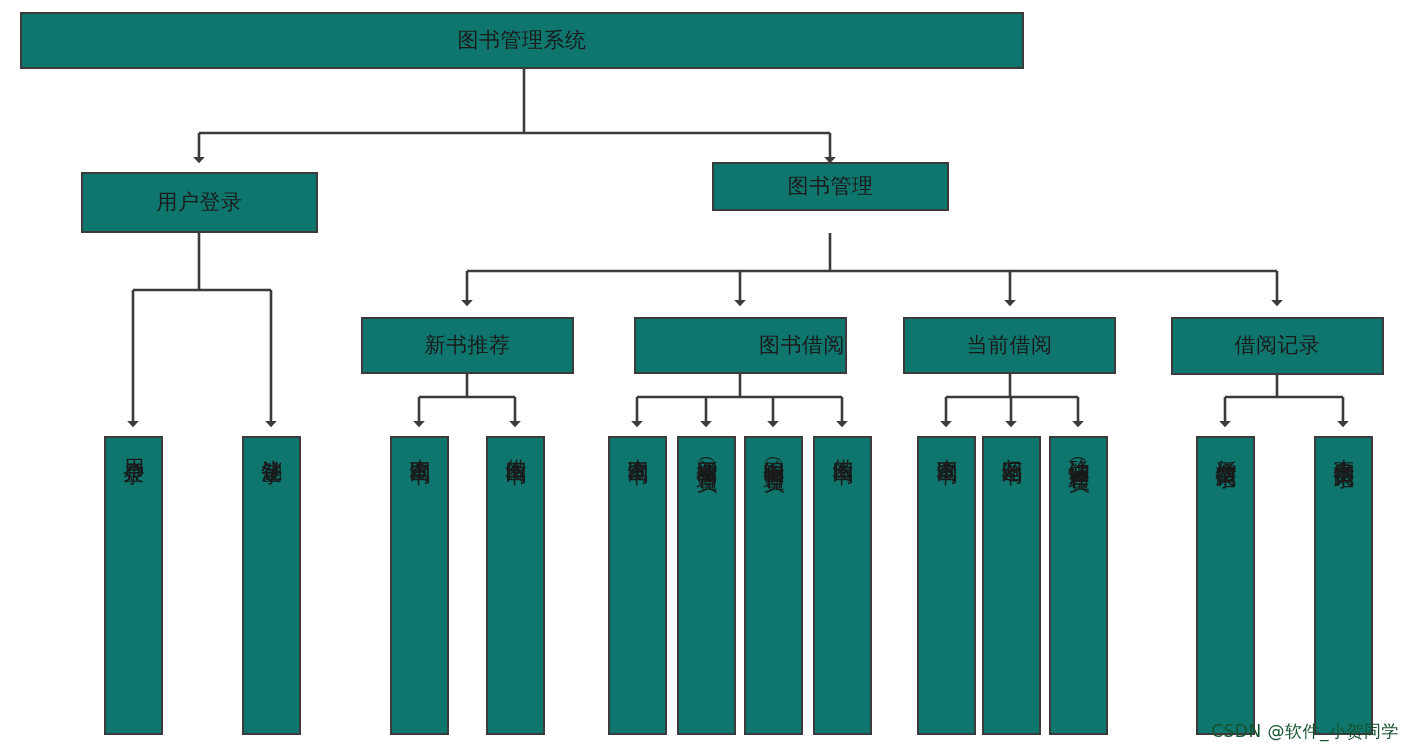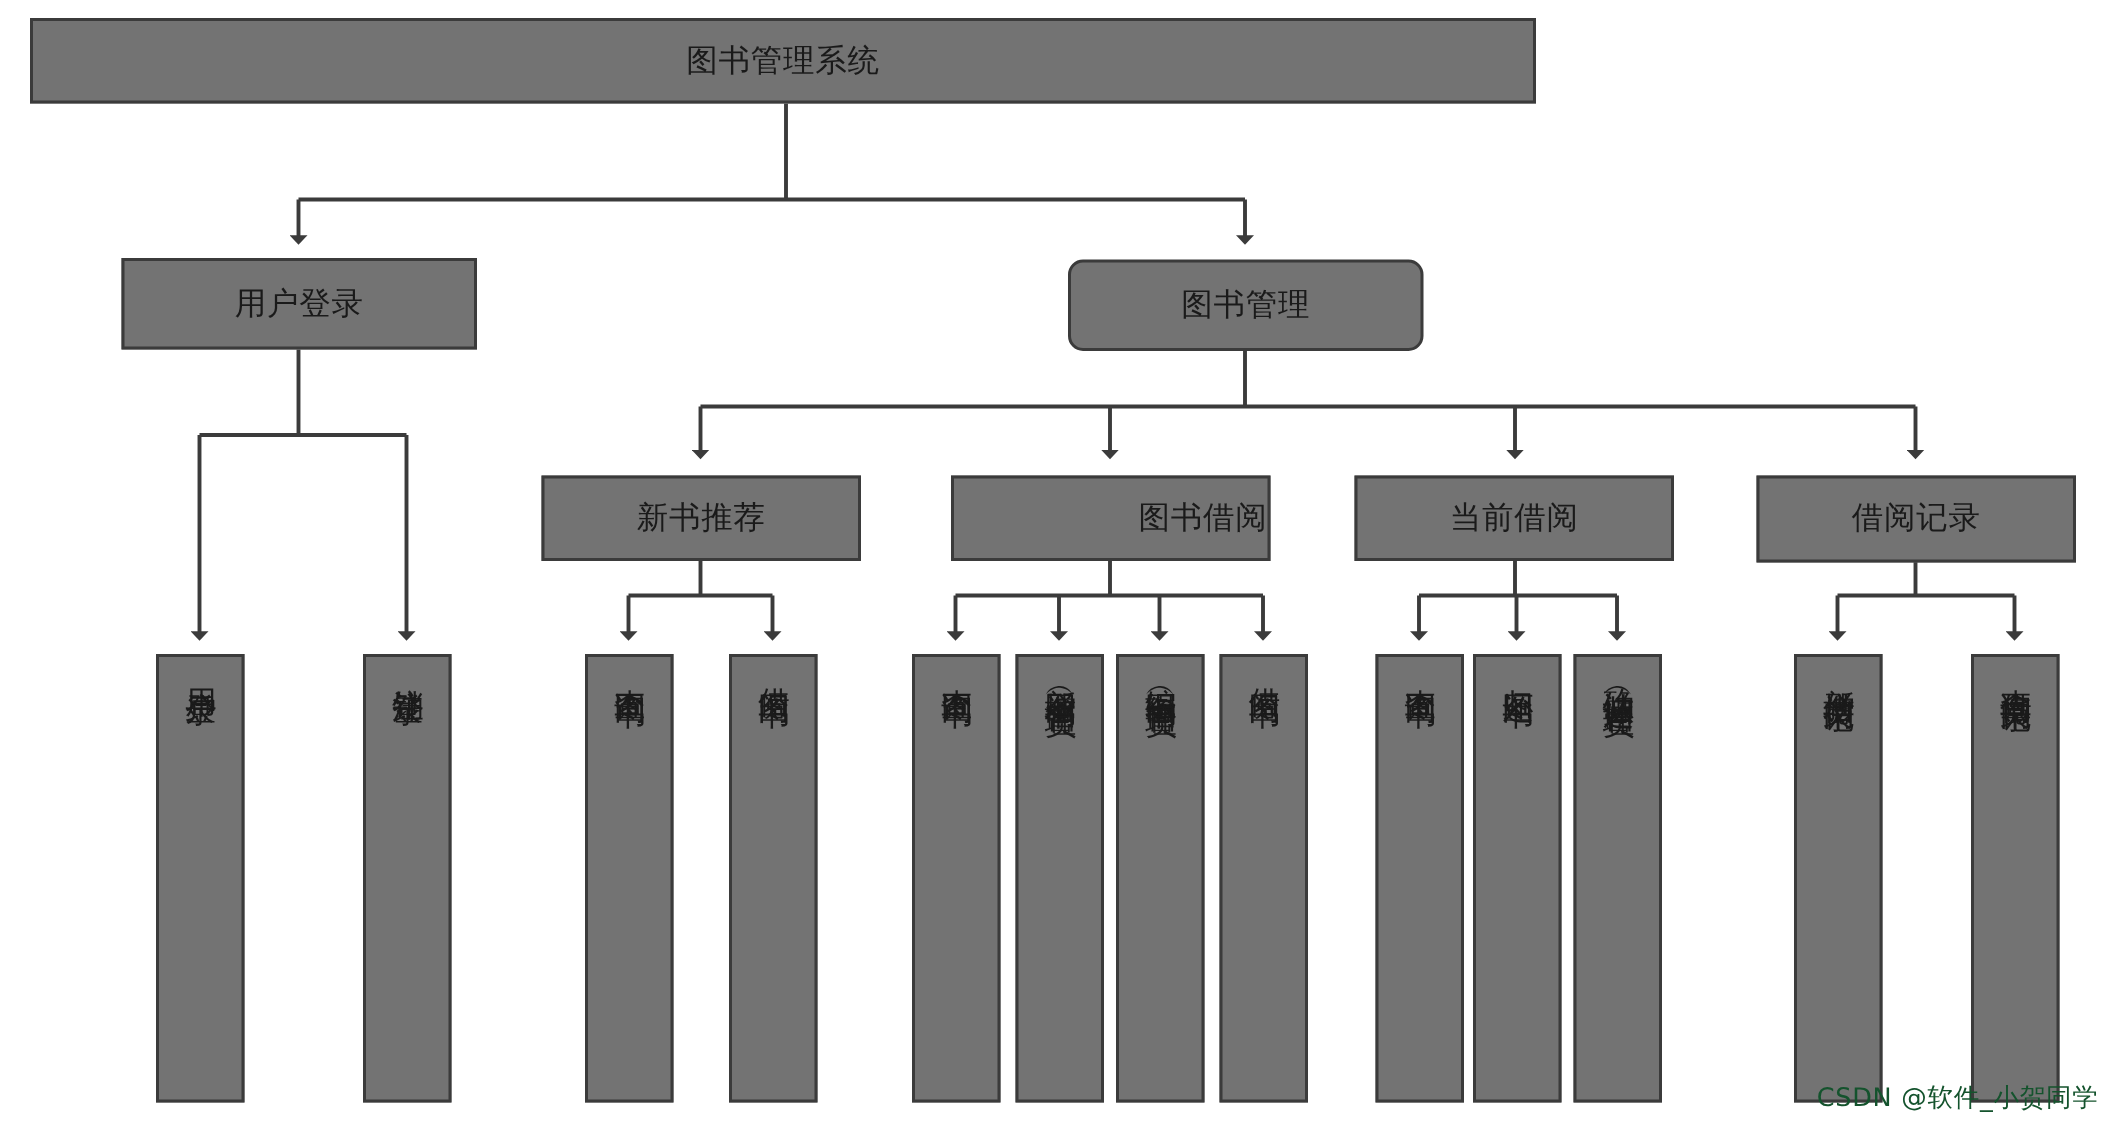--- a/index.html
+++ b/index.html
@@ -23,21 +23,21 @@
     left: 0;
     top: 0;
     width: 1405px;
     height: 747px;
     pointer-events: none;
   }
   .node {
     position: absolute;
     box-sizing: border-box;
     border: 2px solid #3b3b3b;
-    background: #737373;
+    background: #0f766e;
     display: flex;
     align-items: center;
     justify-content: center;
     color: #1a1a1a;
   }
   .node.horiz {
     font-size: 21px;
     line-height: 1.1;
     letter-spacing: 0.5px;
     white-space: nowrap;
@@ -122,21 +122,21 @@
     </g>
   </svg>
 
   <div class="node horiz" style="left:20px; top:12px; width:1004px; height:57px;">
     <span>图书管理系统</span>
   </div>
 
   <div class="node horiz" style="left:81px; top:172px; width:237px; height:61px;">
     <span>用户登录</span>
   </div>
-  <div class="node horiz" style="left:712px; top:173px; width:237px; height:61px;border-radius:10px;">
+  <div class="node horiz" style="left:712px; top:162px; width:237px; height:49px;">
     <span>图书管理</span>
   </div>
 
   <div class="node horiz" style="left:361px; top:317px; width:213px; height:57px;">
     <span>新书推荐</span>
   </div>
   <div class="node horiz" style="left:634px; top:317px; width:213px; height:57px;justify-content:flex-end;">
     <span>图书借阅</span>
   </div>
   <div class="node horiz" style="left:903px; top:317px; width:213px; height:57px;">

